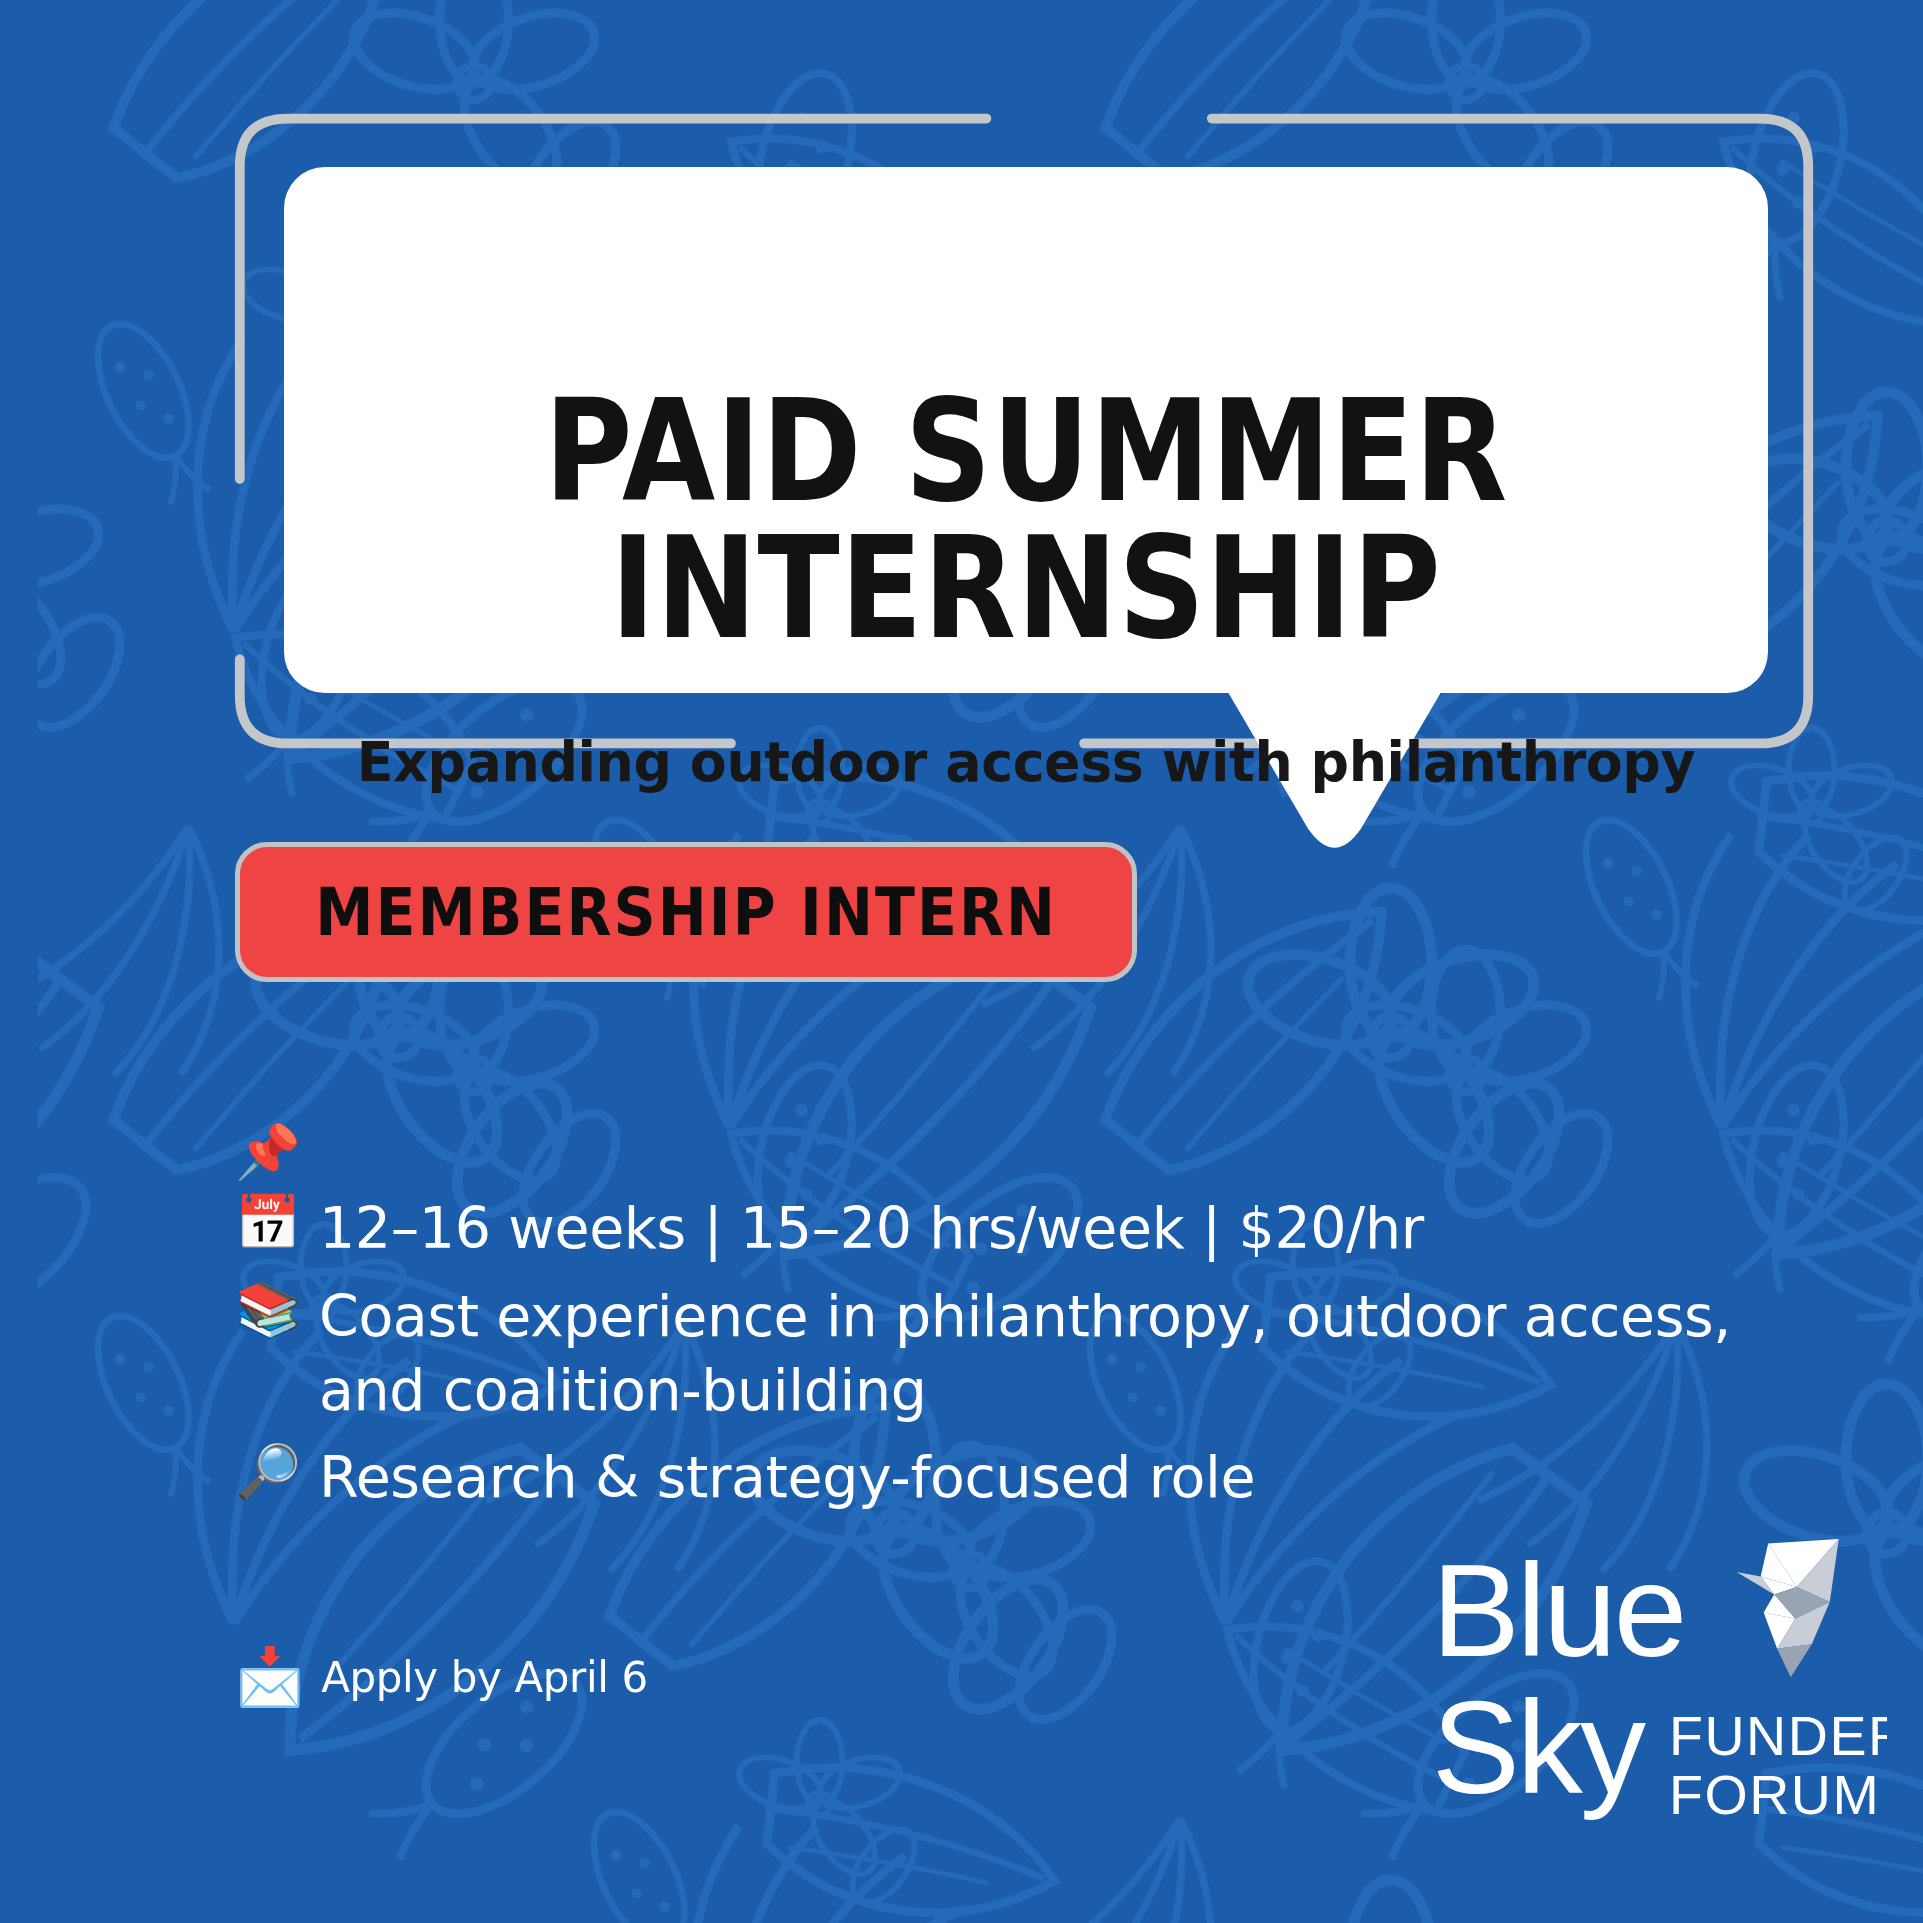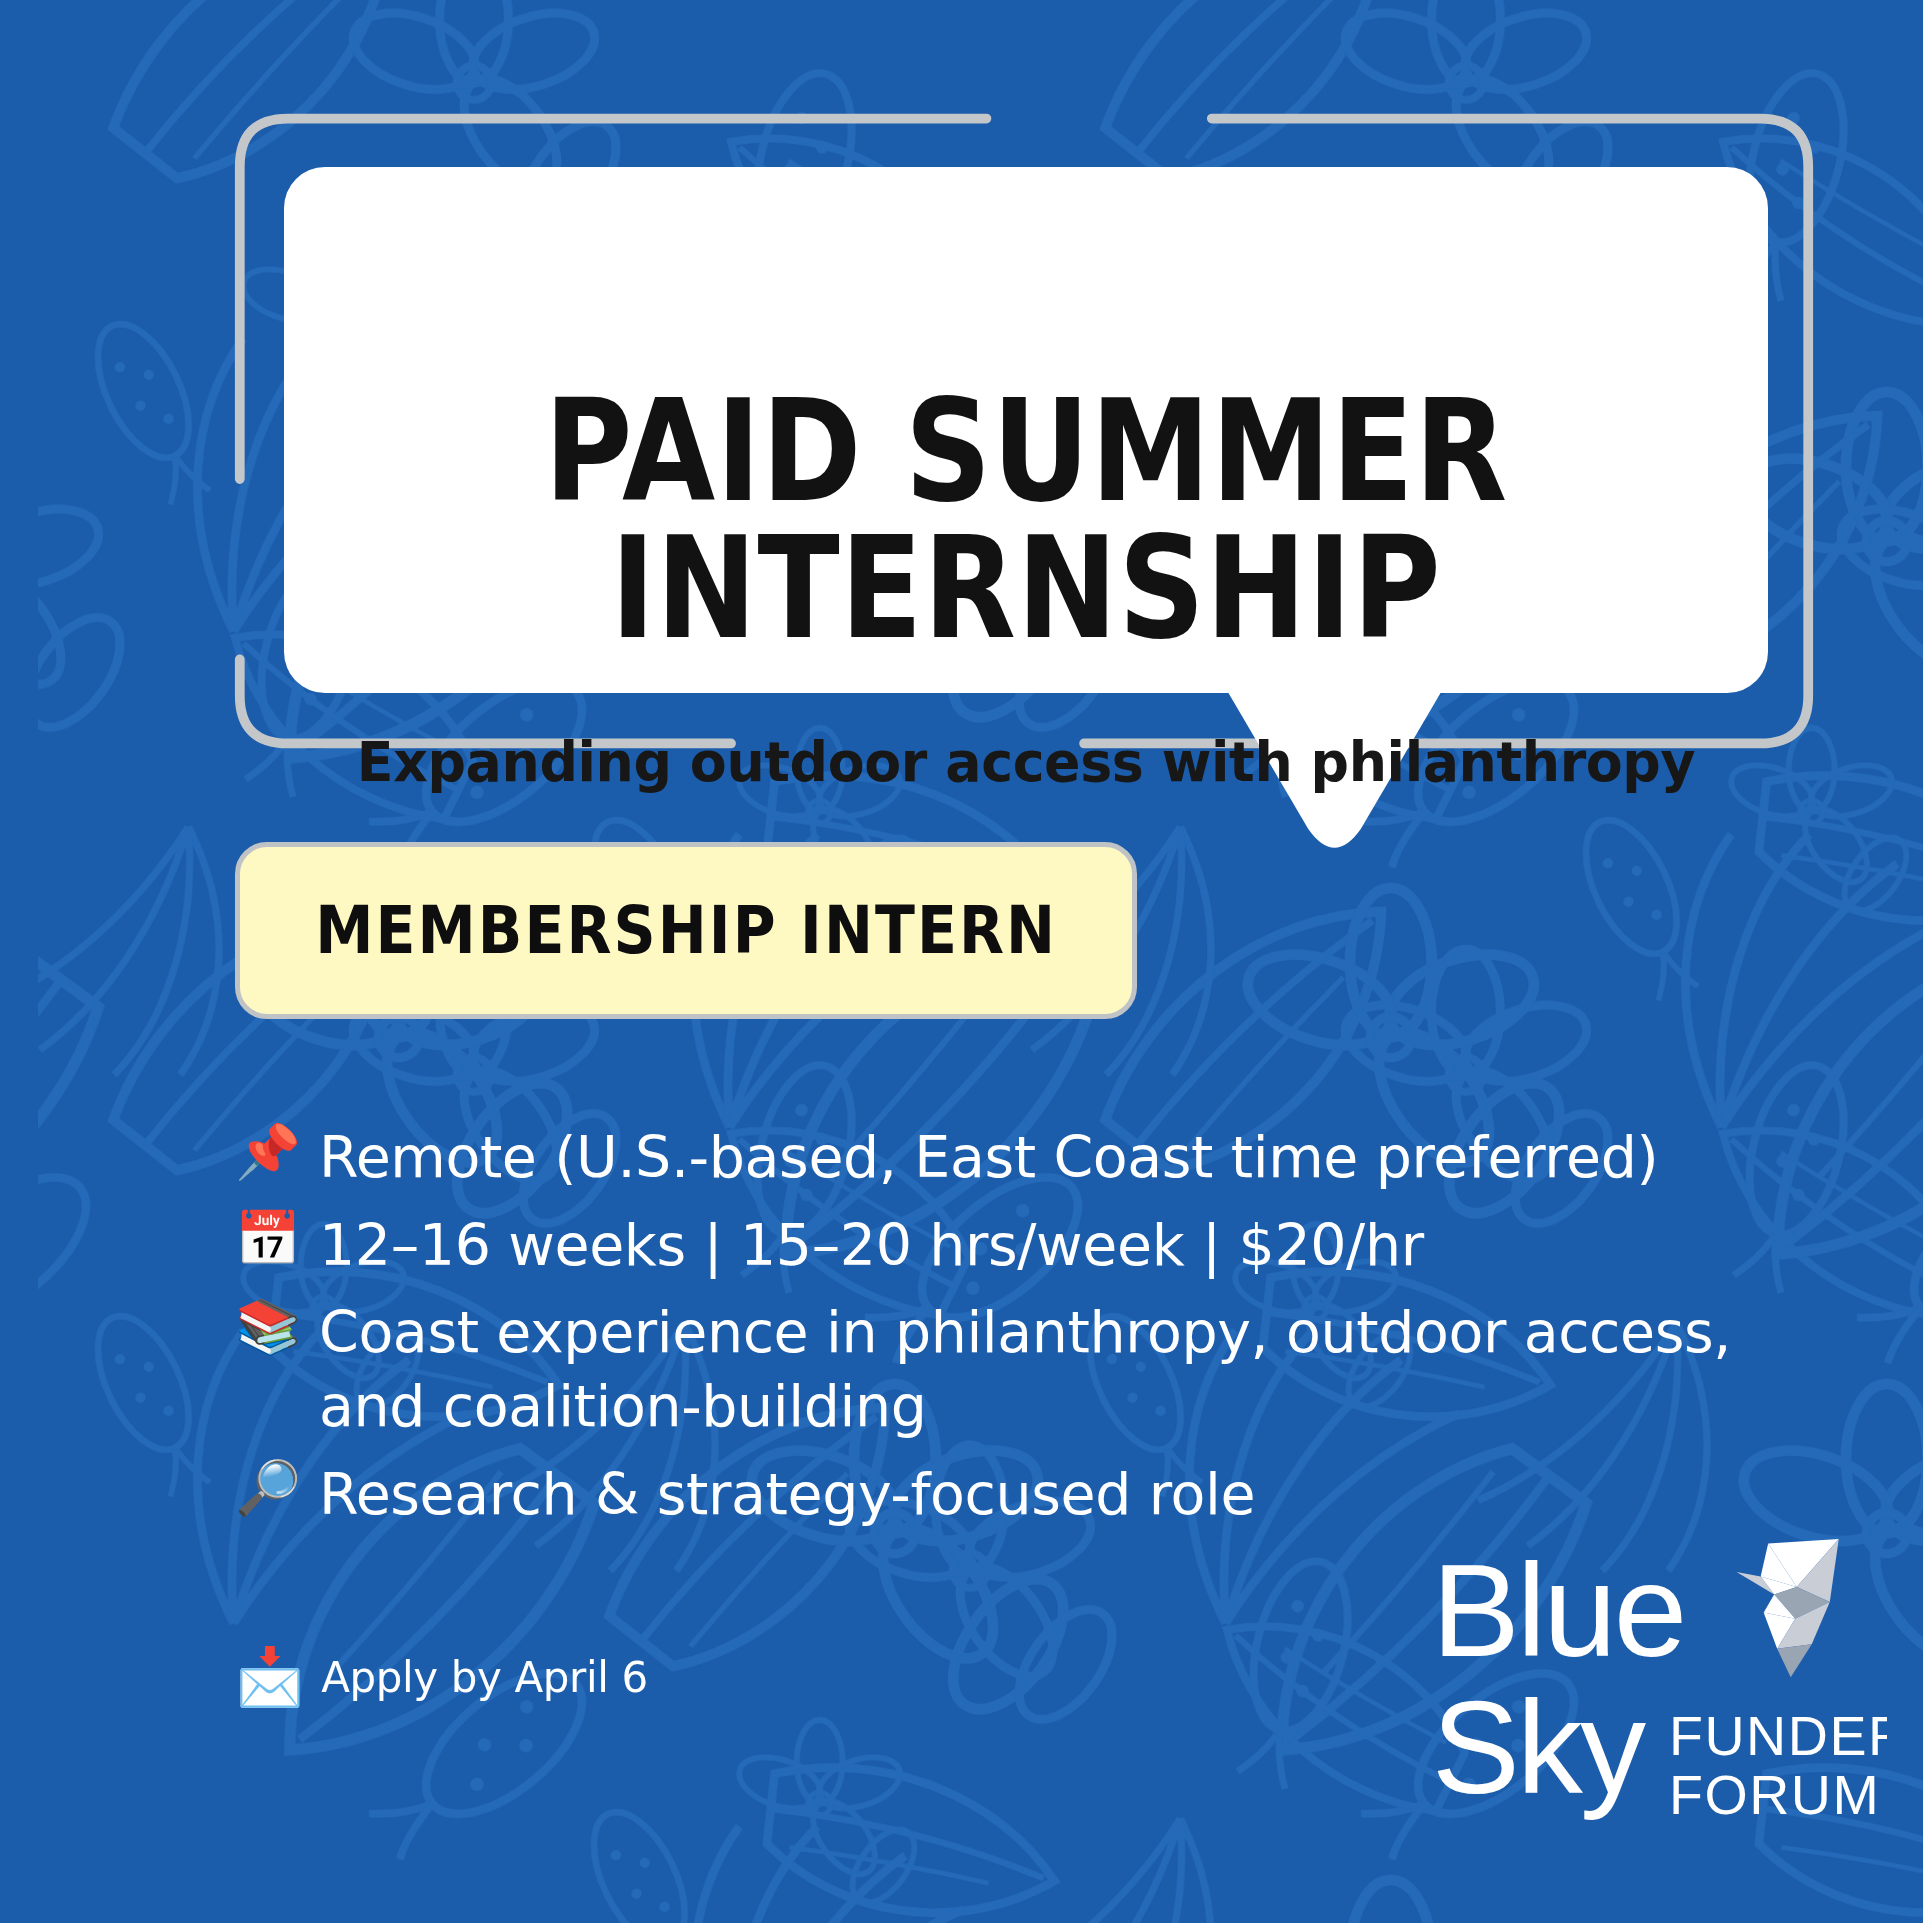--- a/index.html
+++ b/index.html
@@ -50,22 +50,22 @@
     font-weight:700;
     font-size:56px;
     letter-spacing:-0.4px;
     color:#171717;
     transform:scaleX(0.96);
     transform-origin:center top;
   }
 
   
   .badge{
-    position:absolute;left:197px;top:842px;width:902px;height:177px;
-    background:#fef9c3;border:5.3px solid #BFC3C6;border-radius:32px;
+    position:absolute;left:197px;top:842px;width:902px;height:140px;
+    background:#ef4444;border:5.3px solid #BFC3C6;border-radius:32px;
     box-sizing:border-box;
     display:flex;align-items:center;justify-content:center;
   }
   .badge-label{
     font-family:"DejaVu Sans", sans-serif;
     font-weight:700;
     font-size:65px;
     letter-spacing:2.3px;
     color:#0E0E0E;
     transform:scaleX(0.9);
@@ -196,21 +196,20 @@
   </div>
 
   <div class="badge">
     <span class="badge-label">MEMBERSHIP INTERN</span>
   </div>
 
   <div class="bullets">
 
     <div class="bullet-row">
       <span class="bullet-icon">📌</span>
-      <span class="bullet-text">Remote (U.S.-based, East Coast time preferred)</span>
     </div>
 
     <div class="bullet-row">
       <span class="bullet-icon">📅</span>
       <span class="bullet-text">12–16 weeks | 15–20 hrs/week | $20/hr</span>
     </div>
 
     <div class="bullet-row">
       <span class="bullet-icon">📚</span>
       <span class="bullet-text">Coast experience in philanthropy, outdoor access, and coalition-building</span>

